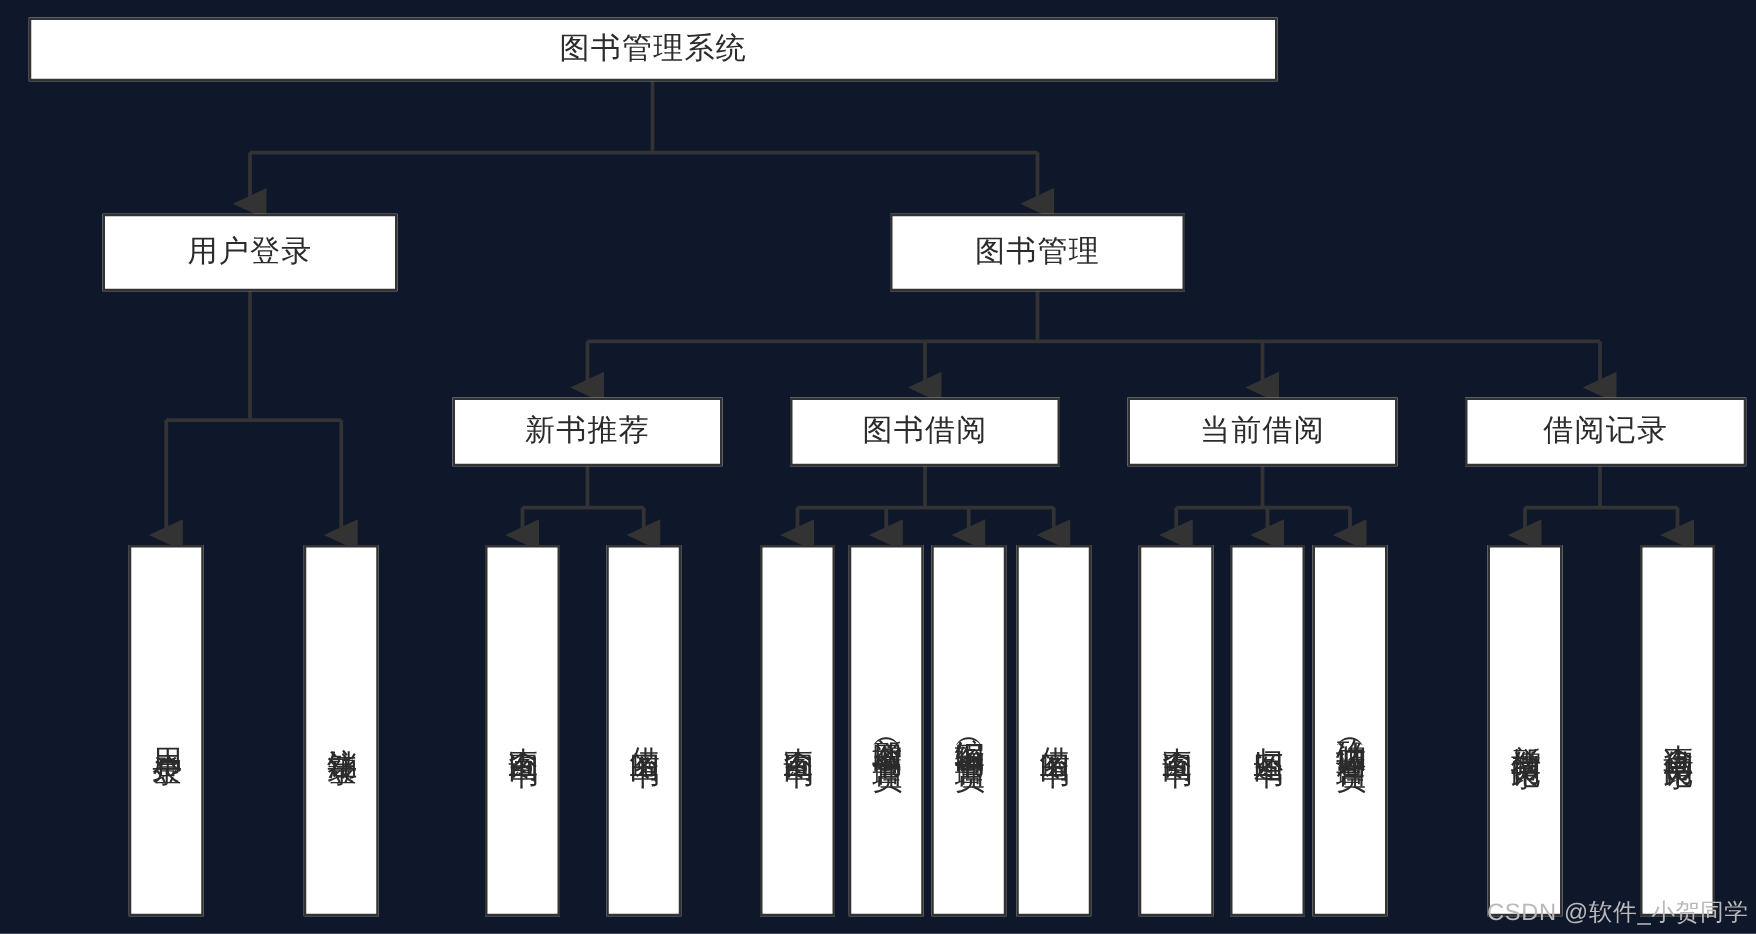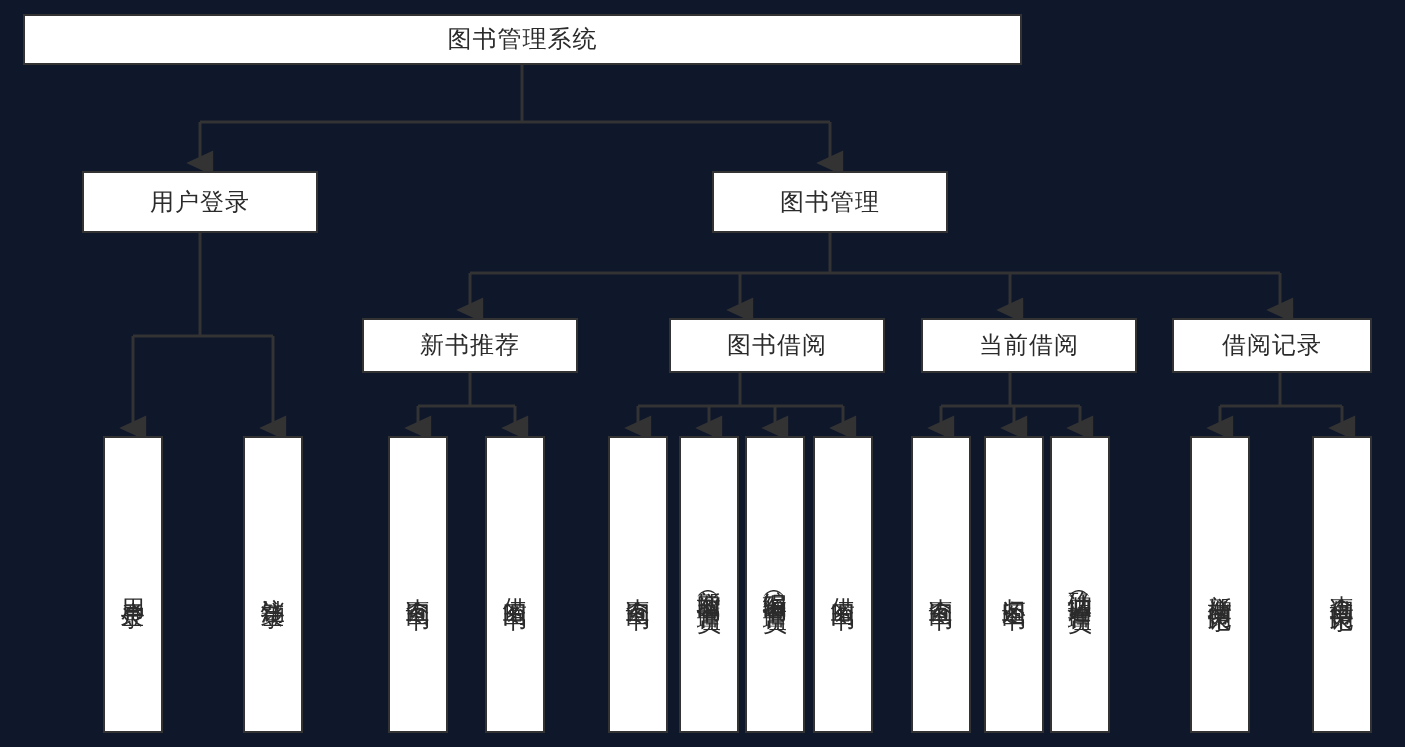--- a/index.html
+++ b/index.html
@@ -134,27 +134,27 @@
   <div class="node horizontal" style="left:82px; top:171px; width:236px; height:62px;">
     <span>用户登录</span>
   </div>
   <div class="node horizontal" style="left:362px; top:318px; width:216px; height:55px;">
     <span>新书推荐</span>
   </div>
 
   <div class="node horizontal" style="left:712px; top:171px; width:236px; height:62px;">
     <span>图书管理</span>
   </div>
-  <div class="node horizontal" style="left:632px; top:318px; width:216px; height:55px;margin-left:37px;">
+  <div class="node horizontal" style="left:632px; top:318px; width:216px; height:55px;">
     <span>图书借阅</span>
   </div>
-  <div class="node horizontal" style="left:921px; top:318px; width:216px; height:55px;">
+  <div class="node horizontal" style="left:902px; top:318px; width:216px; height:55px;">
     <span>当前借阅</span>
   </div>
-  <div class="node horizontal" style="left:1172px; top:318px; width:200px; height:55px;">
+  <div class="node horizontal" style="left:1172px; top:318px; width:225px; height:55px;">
     <span>借阅记录</span>
   </div>
 
   <div class="node vertical" style="left:103px; top:436px; width:60px; height:297px;">
     <span class="vlabel">用户登录</span>
   </div>
   <div class="node vertical" style="left:243px; top:436px; width:60px; height:297px;">
     <span class="vlabel">注销登录</span>
   </div>
   <div class="node vertical" style="left:388px; top:436px; width:60px; height:297px;">
@@ -184,14 +184,15 @@
   <div class="node vertical" style="left:1050px; top:436px; width:60px; height:297px;">
     <span class="vlabel">确认归还（管理员）</span>
   </div>
   <div class="node vertical" style="left:1190px; top:436px; width:60px; height:297px;">
     <span class="vlabel">新增借阅记录</span>
   </div>
   <div class="node vertical" style="left:1312px; top:436px; width:60px; height:297px;">
     <span class="vlabel">查询借阅记录</span>
   </div>
 
+  <div class="watermark">CSDN @软件_小贺同学</div>
 
 </div>
 
 </body></html>

